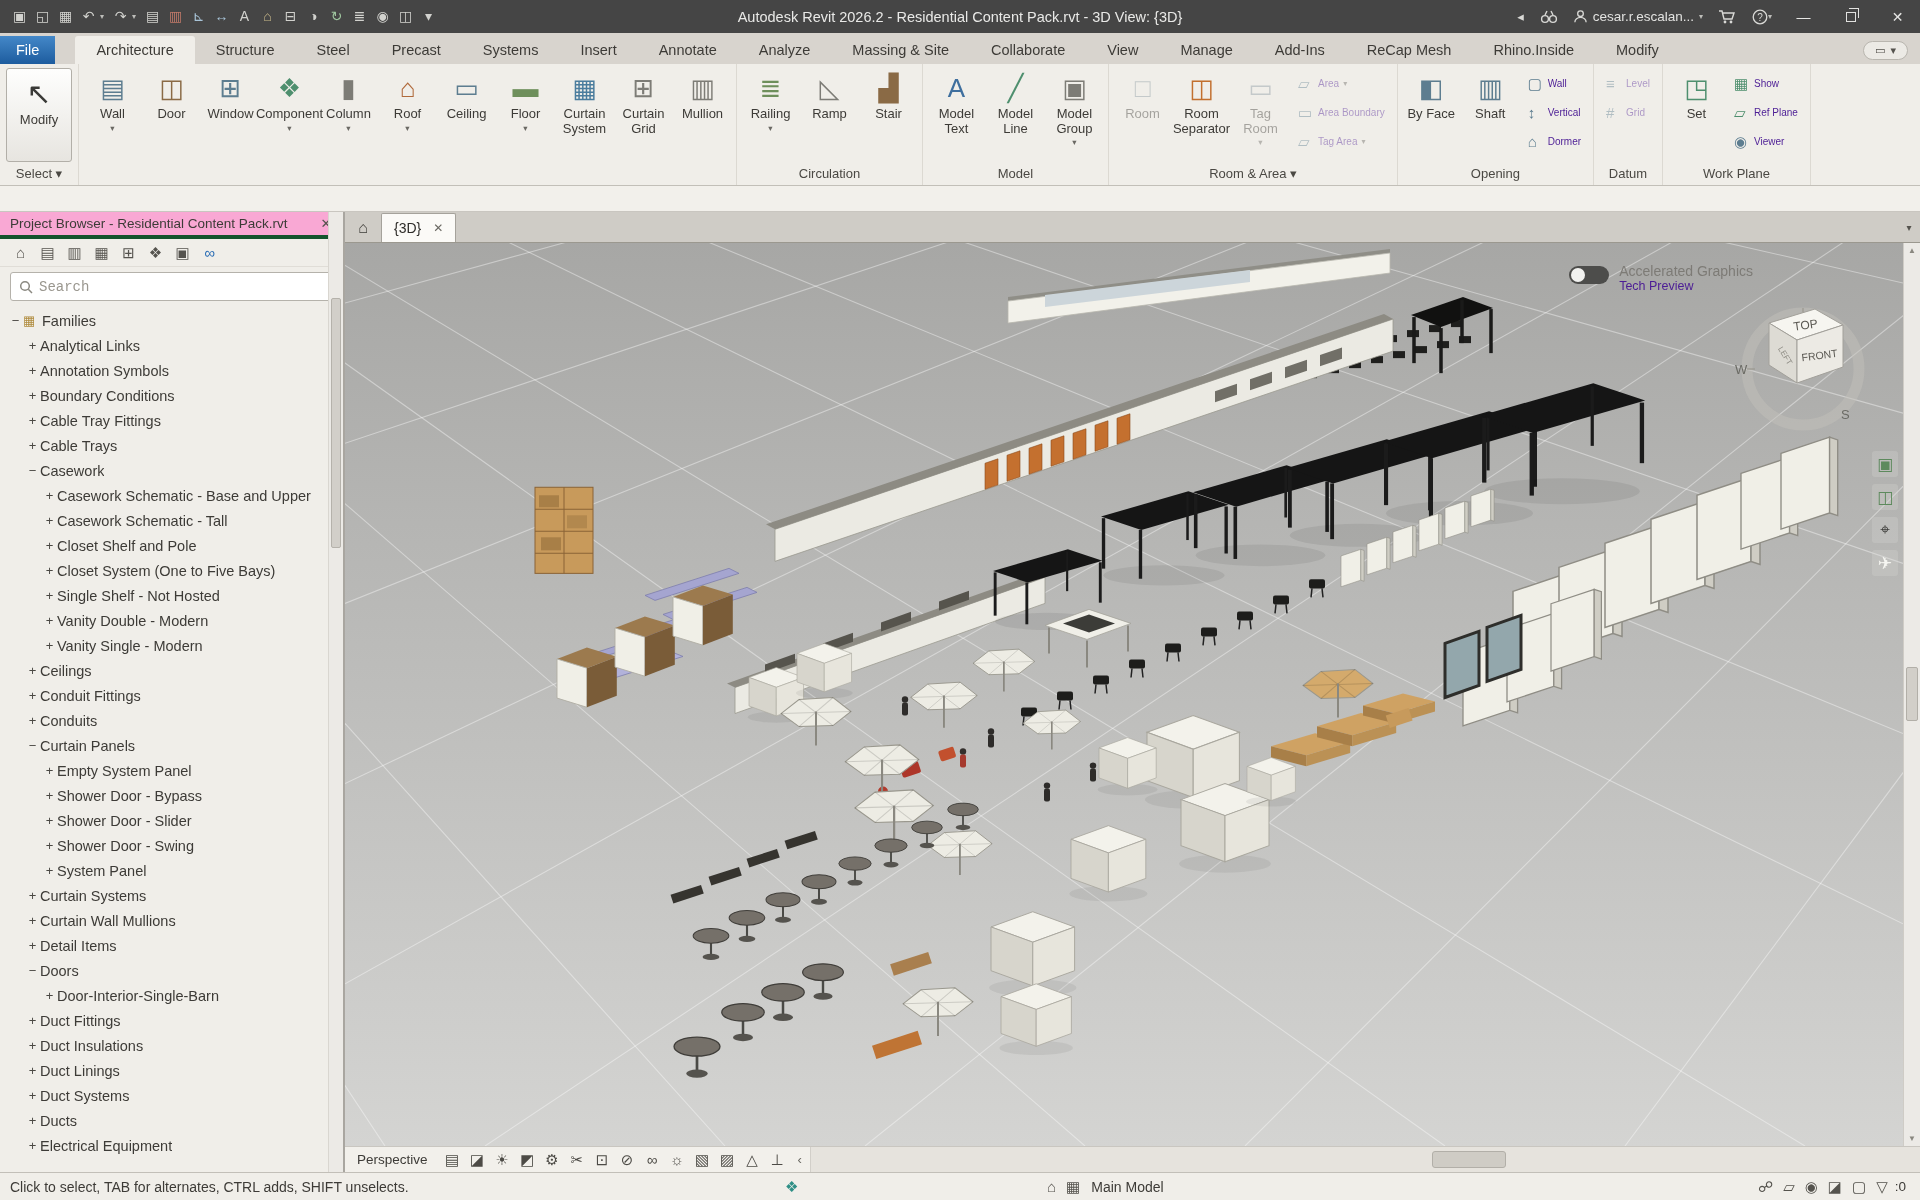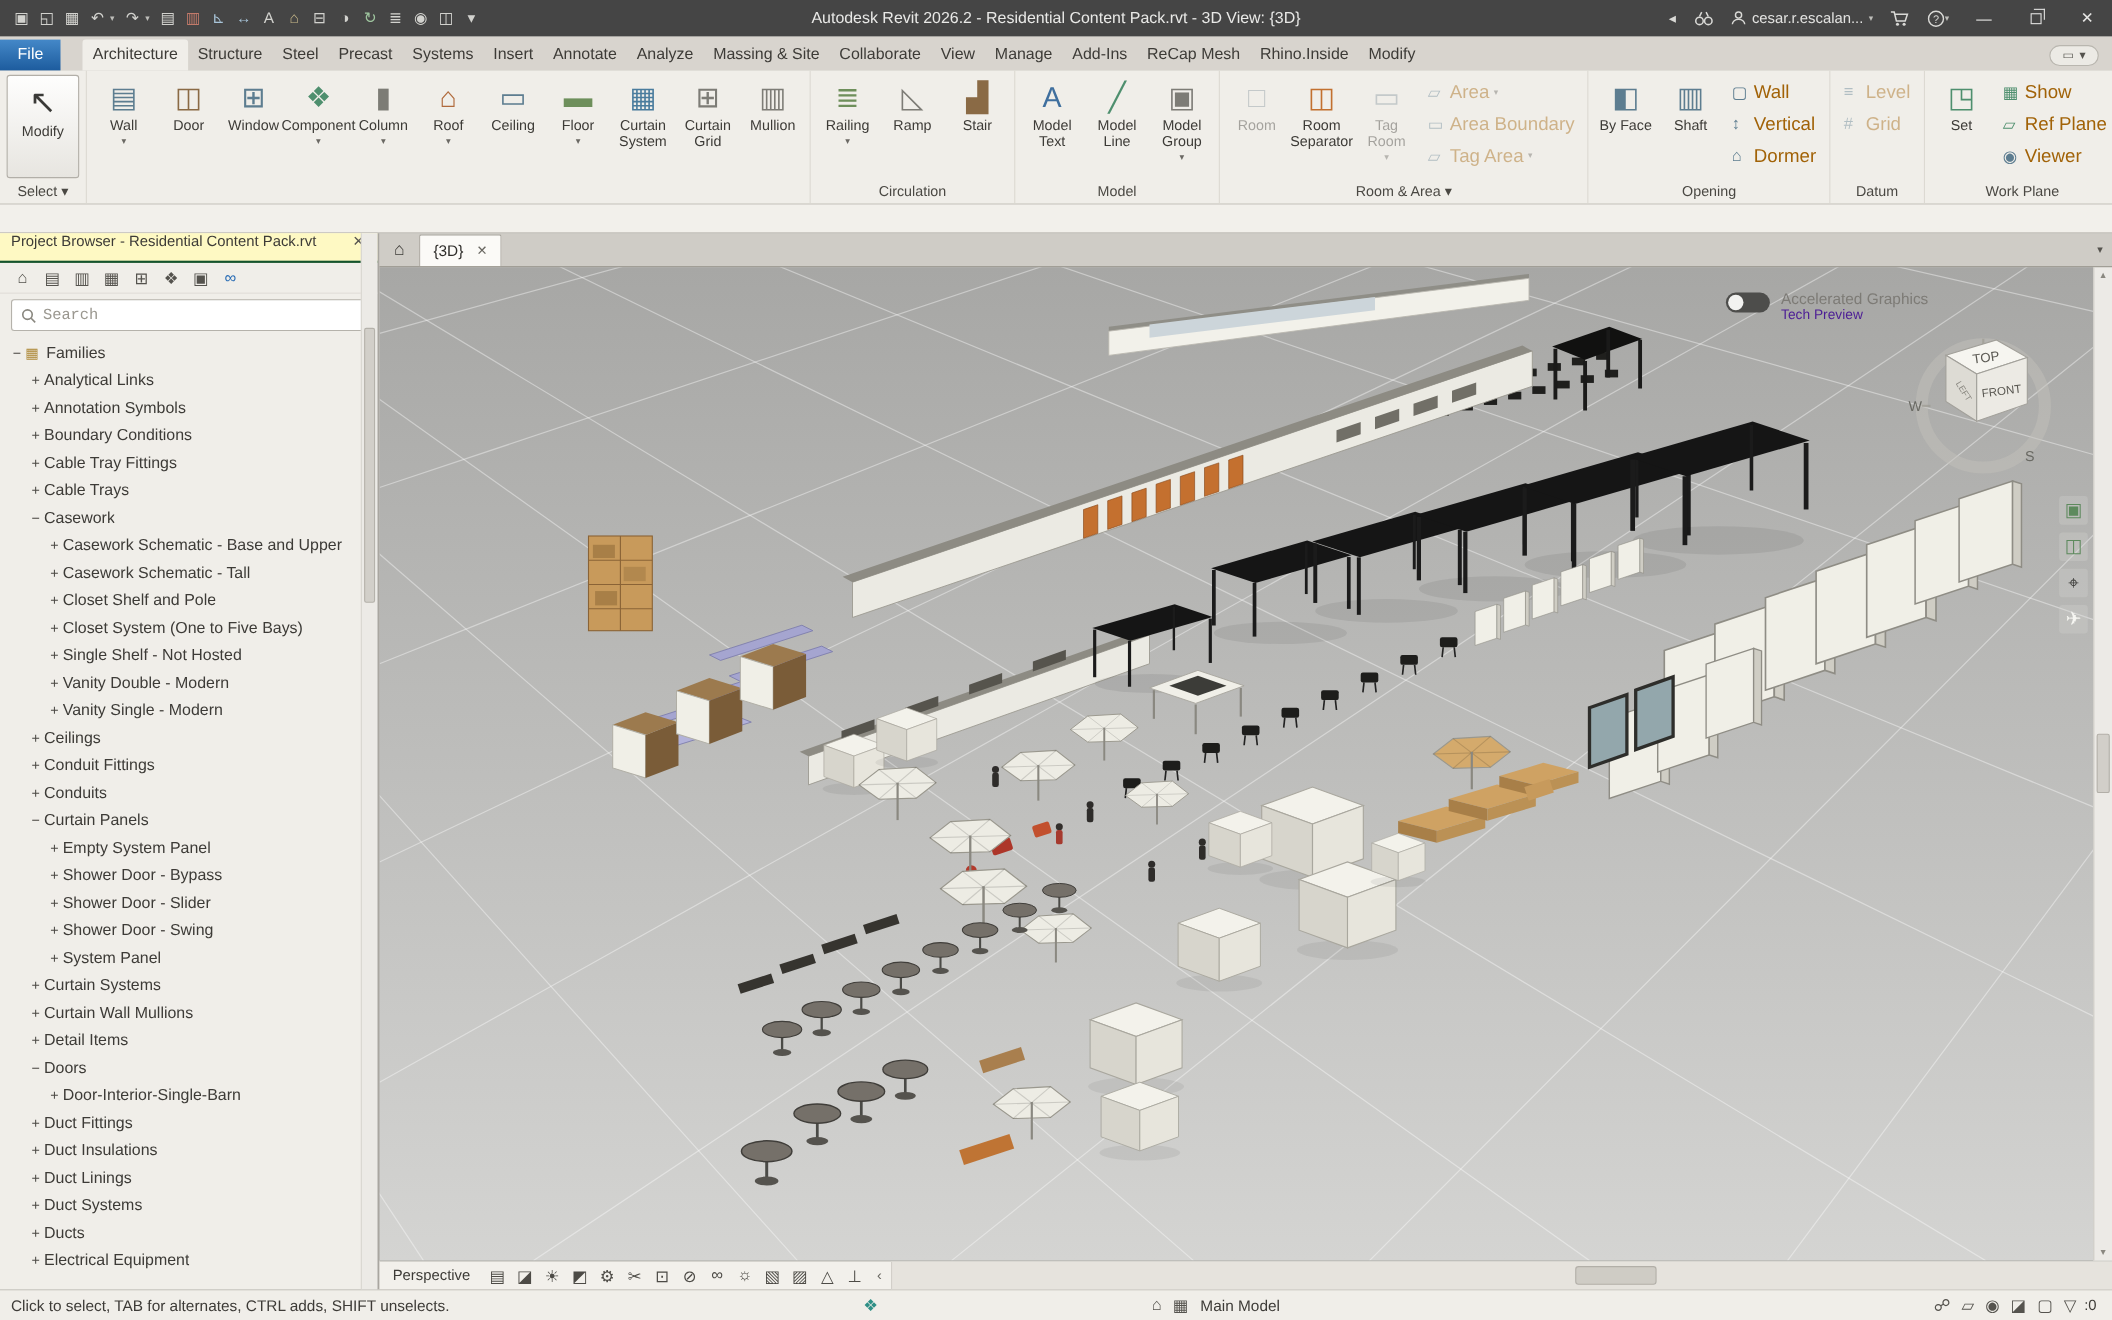--- a/index.html
+++ b/index.html
@@ -15,50 +15,50 @@
 #tb-right{margin-left:auto;display:flex;align-items:center;height:33px;gap:2px}
 .tb-ico{display:flex;align-items:center;justify-content:center;height:33px;padding:0 7px;color:#d9d9d6;font-size:13px}
 #tb-user{display:flex;align-items:center;gap:5px;padding:0 6px;font-size:13.5px;color:#e2e2e0}
 .tb-caret{font-size:8px;color:#bdbdb9}
 .win-btn{width:45px;height:33px;display:flex;align-items:center;justify-content:center;font-size:14px;color:#e6e6e4}
 .win-restore-box{width:10px;height:10px;border:1.5px solid #e2e2e0;position:relative;background:#454545}
 .win-restore-box::before{content:"";position:absolute;left:2px;top:-5px;width:9px;height:9px;border:1.5px solid #e2e2e0;border-left:none;border-bottom:none}
 
 
 #tabrow{height:31px;background:#d8d4ce;display:flex;align-items:flex-end}
-.rtab{padding:6px 9px;font-size:14.5px;color:#3d3b37;white-space:nowrap}
+.rtab{padding:6px 21px;font-size:14.5px;color:#3d3b37;white-space:nowrap}
 .rtab.file{background:linear-gradient(#4488c8,#1d5c9e);color:#fff;padding:6px 16px;margin-right:20px}
 .rtab.active{background:#f0eee9;border-radius:3px 3px 0 0}
 #ribbon-opts{margin-left:auto;margin-right:12px;margin-bottom:4px;display:flex;align-items:center;gap:5px;background:#eceae5;border:1px solid #b9b6af;border-radius:10px;padding:2px 11px;font-size:11px;color:#55534e}
 
 
 #ribbon{height:122px;background:#f0eee9;display:flex;border-bottom:1px solid #c2bfb8;overflow:hidden}
 .rpanel{display:flex;flex-direction:column;border-right:1px solid #dcd9d2;flex:0 0 auto}
 .rbody{flex:1;display:flex;align-items:stretch;padding:3px 4px 0}
 .rbtn{width:59px;display:flex;flex-direction:column;align-items:center;padding-top:4px;border-radius:3px}
 .ricon{font-size:26px;line-height:34px;height:34px}
 .rlab{font-size:13px;line-height:14.5px;text-align:center;margin-top:2px;color:#3d3b37}
 .rarr{font-size:8.5px;color:#6a6863;margin-top:1px}
 .rbtn.dis,.sbtn.dis{opacity:.42}
 .rbtn.modify{width:66px;background:linear-gradient(#fefefd,#e7e5e0);border:1px solid #b2afa8;margin:1px 2px;padding-top:8px}
 .rbtn.modify .ricon{font-size:30px}
 .rstack{display:flex;flex-direction:column;padding:3px 2px;gap:2px}
 .sbtn{display:flex;align-items:center;height:27px;padding:0 6px;border-radius:2px;white-space:nowrap}
 .sicon{font-size:15px;width:20px;color:#5d7d90}
-.slab{font-size:17px;color:#a16207}
+.slab{font-size:10px;color:#4c1d95}
 .sarr{font-size:8px;color:#6a6863;margin-left:4px}
 .plabel{height:22px;line-height:21px;text-align:center;font-size:13px;color:#4a4843}
 
 
 #options-bar{height:26px;background:#f2f0eb;border-bottom:1px solid #c9c6c0}
 
 
 #main{display:flex;height:960px;background:#b5b2ac}
 #pb{width:345px;background:#f0eee9;display:flex;flex-direction:column;border-right:2px solid #a9a6a0;position:relative}
-#pb-header{height:27px;display:flex;align-items:flex-start;padding:0 6px 0 10px;font-size:13.5px;background:#fef9c3;border-bottom:2px solid #14532d}
+#pb-header{height:27px;display:flex;align-items:center;padding:0 6px 0 10px;font-size:13.5px;background:#f9a8d4;border-bottom:4px solid #14532d}
 #pb-close{margin-left:auto;width:22px;text-align:center;font-size:13px;color:#55534e}
 #pb-toolbar{height:28px;display:flex;align-items:center;padding:0 8px;gap:2px;border-bottom:1px solid #e0ddd7}
 .pb-tbtn{width:25px;height:24px;display:flex;align-items:center;justify-content:center;font-size:15px;color:#55534e}
 #pb-search{margin:5px 10px;height:29px;background:#fff;border:1px solid #b5b2ab;border-radius:3px;display:flex;align-items:center;padding:0 8px;gap:6px}
 #pb-search input{border:none;outline:none;flex:1;font-size:14px;font-family:Liberation Mono, monospace;color:#3d3b37;background:transparent}
 #pb-search input::placeholder{color:#9a978f}
 #pb-tree{flex:1;overflow:hidden;padding-top:2px;position:relative}
 .trow{height:25px;display:flex;align-items:center;font-size:14.5px;white-space:nowrap}
 .texp{width:15px;flex:0 0 15px;text-align:center;font-size:13px;color:#4a4843}
 .tico{width:19px;flex:0 0 19px;font-size:13px;color:#b08c3e}

